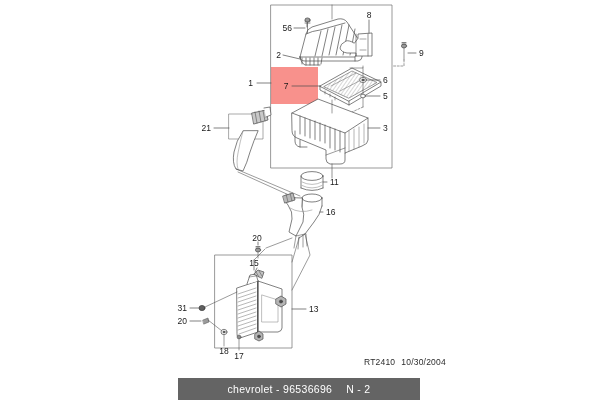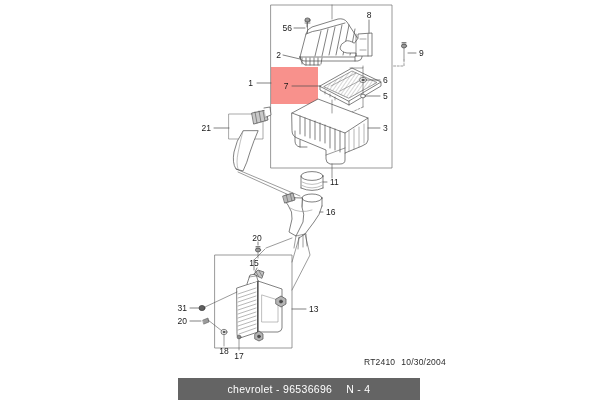--- a/index.html
+++ b/index.html
@@ -276,16 +276,16 @@
       <text class="lbl" x="239" y="359" text-anchor="middle">17</text>
     </g>
   </svg>
 
   <div class="code-line">
     <span>RT2410</span><span class="sep"></span><span>10/30/2004</span>
   </div>
 
   <div class="footer-bar">
     <span>chevrolet - 96536696</span>
-    <span>N - 4</span>
+    <span>N - 2</span>
   </div>
 
 </div>
 
 </body></html>

